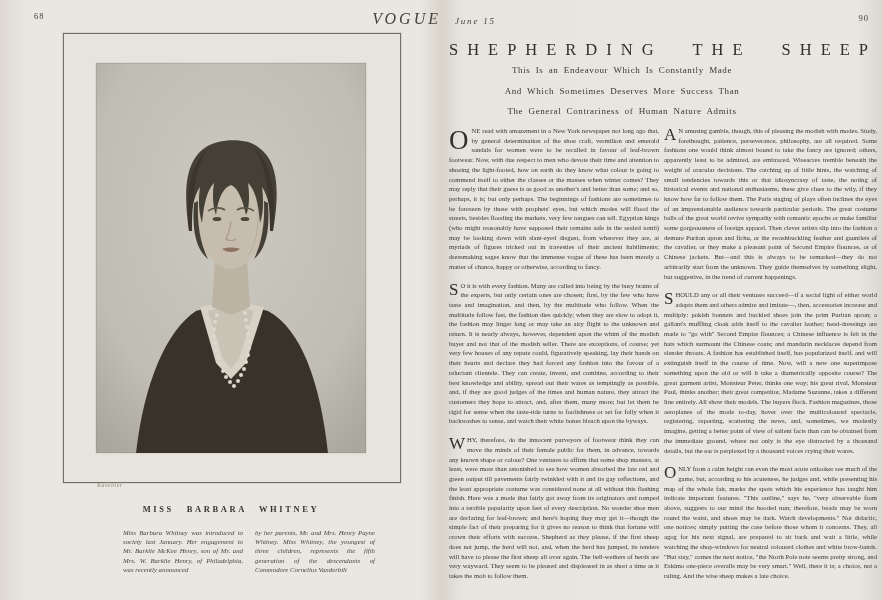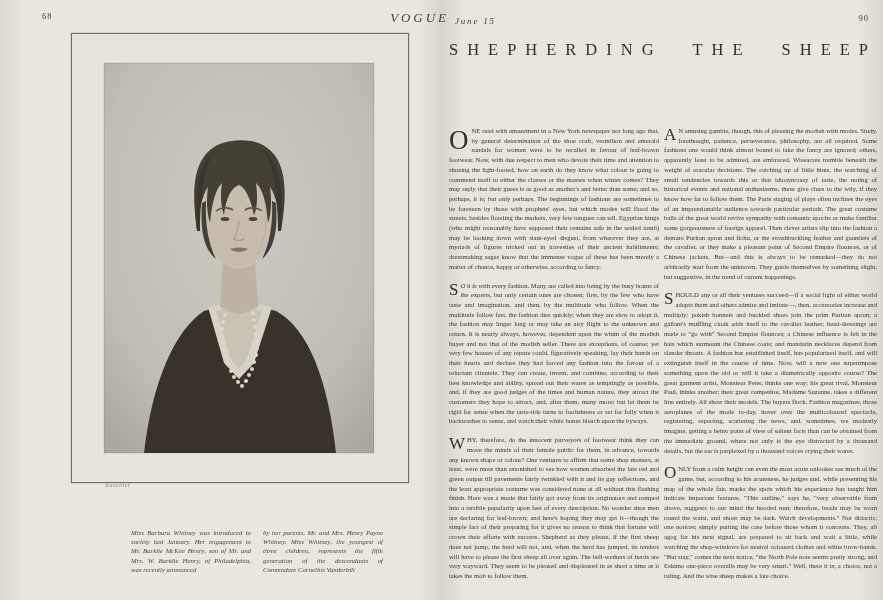--- a/index.html
+++ b/index.html
@@ -7,26 +7,26 @@
     width:883px;height:600px;overflow:hidden;
     font-family:"Liberation Serif","DejaVu Serif",serif;
     background:#e9e6e0;
   }
   .spread{
     position:relative;width:883px;height:600px;
     background:linear-gradient(90deg,#ddd9d2 0,#eae7e1 3%,#eae7e1 47.5%,#d8d4cc 50%,#e8e5df 52.5%,#eae7e1 97%,#dbd7d0 100%);
     color:#3b3731;
   }
   .page{position:absolute;top:0;height:600px;}
-  .page-left{left:16px;width:441px;}
+  .page-left{left:8px;width:441px;}
   .page-right{left:441px;width:442px;}
 
   
   .folio{position:absolute;font-size:8.5px;color:#45413a;letter-spacing:1px;}
-  .mag-title{position:absolute;top:10px;right:8px;font-style:italic;font-size:13px;letter-spacing:3px;color:#45413a;}
+  .mag-title{position:absolute;top:10px;right:8px;font-style:italic;font-size:16px;letter-spacing:3px;color:#45413a;}
   .date-line{position:absolute;top:16px;left:14px;font-style:italic;font-size:9px;letter-spacing:1.8px;color:#45413a;}
 
   
   .portrait-frame{
     position:absolute;left:55px;top:33px;width:336px;height:448px;
     border:1px solid #746f64;background:#e7e4dd;
     box-shadow:0 0 0 1px rgba(120,114,102,0.15);
   }
   .portrait-photo{
     position:absolute;left:32px;top:29px;width:270px;height:390px;
@@ -153,31 +153,37 @@
                 <circle cx="151" cy="264" r="2"></circle>
               <circle cx="150" cy="257" r="2"></circle>
                 <circle cx="149" cy="250" r="2"></circle>
             </g>
           </g>
         </svg>
       </div>
       <div class="photo-credit">Kasebier</div>
     </div>
 
+    <div class="caption-title">MISS BARBARA WHITNEY</div>
     <div class="caption-cols">
       <div class="caption-col">Miss Barbara Whitney was introduced to society last January. Her engagement to Mr. Barklie McKee Henry, son of Mr. and Mrs. W. Barklie Henry, of Philadelphia, was recently announced</div>
       <div class="caption-col">by her parents, Mr. and Mrs. Henry Payne Whitney. Miss Whitney, the youngest of three children, represents the fifth generation of the descendants of Commodore Cornelius Vanderbilt</div>
     </div>
   </div>
 
   <div class="page page-right">
     <div class="date-line">June 15</div>
     <div class="folio" style="right:14px;top:13px;">90</div>
 
     <div class="article-title">SHEPHERDING THE SHEEP</div>
+    <div class="subtitles">
+        <div class="subtitle-line">This Is an Endeavour Which Is Constantly Made</div>
+        <div class="subtitle-line">And Which Sometimes Deserves More Success Than</div>
+        <div class="subtitle-line">The General Contrariness of Human Nature Admits</div>
+      </div>
 
     <div class="body-columns">
       <div class="col col-1" id="col1">
           <p class="para"><span class="dropcap big">O</span>NE read with amazement in a New York newspaper not long ago that, by general determination of the shoe craft, vermilion and emerald sandals for women were to be recalled in favour of leaf-brown footwear. Now, with due respect to men who devote their time and attention to shoeing the light-footed, how on earth do they know what colour is going to commend itself to either the classes or the masses when winter comes? They may reply that their guess is as good as another's and better than some; and so, perhaps, it is; but only perhaps. The beginnings of fashions are sometimes to be foreseen by those with prophets' eyes, but which modes will flood the streets, besides flooding the markets, very few tongues can tell. Egyptian kings (who might reasonably have supposed their remains safe in the sealed tomb) may be looking down with slant-eyed disgust, from wherever they are, at myriads of figures tricked out in travesties of their ancient habiliments; dressmaking sages know that the immense vogue of these has been merely a matter of chance, happy or otherwise, according to fancy.</p>
           <p class="para"><span class="dropcap">S</span>O it is with every fashion. Many are called into being by the busy brains of the experts, but only certain ones are chosen; first, by the few who have taste and imagination, and then, by the multitude who follow. When the multitude follow fast, the fashion dies quickly; when they are slow to adopt it, the fashion may linger long or may take an airy flight to the unknown and return. It is nearly always, however, dependent upon the whim of the modish buyer and not that of the modish seller. There are exceptions, of course; yet very few houses of any repute could, figuratively speaking, lay their hands on their hearts and declare they had forced any fashion into the favour of a reluctant clientele. They can create, invent, and combine, according to their best knowledge and ability, spread out their wares as temptingly as possible, and, if they are good judges of the times and human nature, they attract the customers they hope to attract, and, after them, many more; but let them be rigid for sense when the taste-tide turns to foolishness or set for folly when it backwashes to sense, and watch their white bones bleach upon the byways.</p>
           <p class="para"><span class="dropcap">W</span>HY, therefore, do the innocent purveyors of footwear think they can move the minds of their female public for them, in advance, towards any known shape or colour? One ventures to affirm that some shop masters, at least, were more than astonished to see how women absorbed the late red and green output till pavements fairly twinkled with it and its gay reflections, and the least appropriate costume was considered none at all without this flashing finish. Here was a mode that fairly got away from its originators and romped into a terrible popularity upon feet of every description. No wonder shoe men are declaring for leaf-brown; and here's hoping they may get it—though the simple fact of their preparing for it gives no reason to think that fortune will crown their efforts with success. Shepherd as they please, if the first sheep does not jump, the herd will not, and, when the herd has jumped, its tenders will have to please the first sheep all over again. The bell-wethers of herds are very wayward. They seem to be pleased and displeased in as short a time as it takes the mob to follow them.</p>
         </div>
       <div class="col col-2" id="col2">
           <p class="para"><span class="dropcap">A</span>N amusing gamble, though, this of pleasing the modish with modes. Study, forethought, patience, perseverance, philosophy, are all required. Some fashions one would think almost bound to take the fancy are ignored; others, apparently least to be admired, are embraced. Wiseacres tremble beneath the weight of oracular decisions. The catching up of little hints, the watching of small tendencies towards this or that idiosyncrasy of taste, the noting of historical events and national enthusiasms, these give clues to the wily, if they know how far to follow them. The Paris staging of plays often inclines the eyes of an impressionable audience towards particular periods. The great costume balls of the great world revive sympathy with romantic epochs or make familiar some gorgeousness of foreign apparel. Then clever artists slip into the fashion a demure Puritan apron and fichu, or the swashbuckling feather and gauntlets of the cavalier, or they make a pleasant point of Second Empire flounces, or of Chinese jackets. But—and this is always to be remarked—they do not arbitrarily start from the unknown. They guide themselves by something slight, but suggestive, in the trend of current happenings.</p>
           <p class="para"><span class="dropcap">S</span>HOULD any or all their ventures succeed—if a social light of either world adopts them and others admire and imitate—, then, accessories increase and multiply: pokish bonnets and buckled shoes join the prim Puritan apron; a gallant's muffling cloak adds itself to the cavalier leather; head-dressings are made to "go with" Second Empire flounces; a Chinese influence is felt in the hats which surmount the Chinese coats; and mandarin necklaces depend from slender throats. A fashion has established itself, has popularized itself, and will extinguish itself in the course of time. Now, will a new one superimpose something upon the old or will it take a diametrically opposite course? The great garment artist, Monsieur Peter, thinks one way; his great rival, Monsieur Paul, thinks another; their great competitor, Madame Suzanne, takes a different line entirely. All show their models. The buyers flock. Fashion magazines, those aeroplanes of the mode to-day, hover over the multicoloured spectacle, registering, reporting, scattering the news, and, sometimes, we modestly imagine, getting a better point of view of salient facts than can be obtained from the immediate ground, where not only is the eye distracted by a thousand details, but the ear is perplexed by a thousand voices crying their wares.</p>

